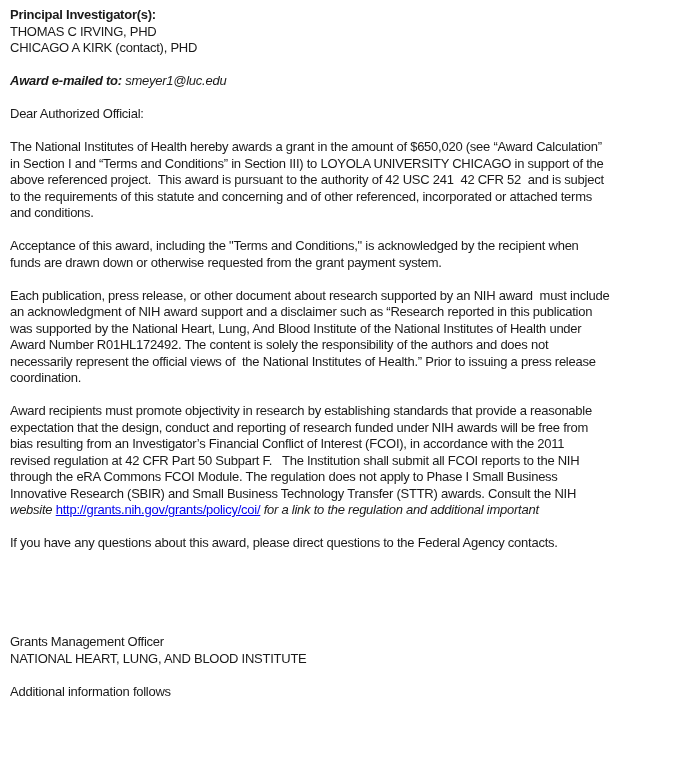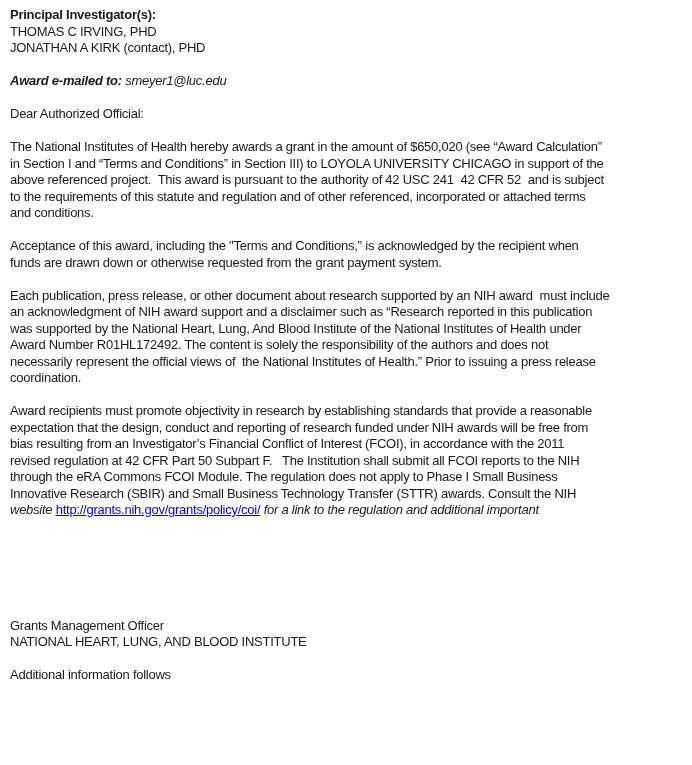--- a/index.html
+++ b/index.html
@@ -34,33 +34,33 @@
     cursor: pointer;
   }
 </style>
 </head>
 <body>
 
 <div class="doc">
 
   <div class="line bold">Principal Investigator(s):</div>
   <div class="line">THOMAS C IRVING, PHD</div>
-  <div class="line">JONATHAN A KIRK (contact), PHD</div>
+  <div class="line">CHICAGO A KIRK (contact), PHD</div>
   <div class="line"></div>
 
   <div class="line"><span class="bold">Award e-mailed to:</span><span> smeyer1@luc.edu</span></div>
   <div class="line"></div>
 
   <div class="line">Dear Authorized Official:</div>
   <div class="line"></div>
 
   <div class="line">The National Institutes of Health hereby awards a grant in the amount of $650,020 (see “Award Calculation”</div>
   <div class="line">in Section I and “Terms and Conditions” in Section III) to LOYOLA UNIVERSITY CHICAGO in support of the</div>
   <div class="line">above referenced project.  This award is pursuant to the authority of 42 USC 241  42 CFR 52  and is subject</div>
-  <div class="line">to the requirements of this statute and regulation and of other referenced, incorporated or attached terms</div>
+  <div class="line">to the requirements of this statute and concerning and of other referenced, incorporated or attached terms</div>
   <div class="line">and conditions.</div>
   <div class="line"></div>
 
   <div class="line">Acceptance of this award, including the "Terms and Conditions," is acknowledged by the recipient when</div>
   <div class="line">funds are drawn down or otherwise requested from the grant payment system.</div>
   <div class="line"></div>
 
   <div class="line">Each publication, press release, or other document about research supported by an NIH award  must include</div>
   <div class="line">an acknowledgment of NIH award support and a disclaimer such as “Research reported in this publication</div>
   <div class="line">was supported by the National Heart, Lung, And Blood Institute of the National Institutes of Health under</div>
@@ -71,20 +71,21 @@
 
   <div class="line">Award recipients must promote objectivity in research by establishing standards that provide a reasonable</div>
   <div class="line">expectation that the design, conduct and reporting of research funded under NIH awards will be free from</div>
   <div class="line">bias resulting from an Investigator’s Financial Conflict of Interest (FCOI), in accordance with the 2011</div>
   <div class="line">revised regulation at 42 CFR Part 50 Subpart F.   The Institution shall submit all FCOI reports to the NIH</div>
   <div class="line">through the eRA Commons FCOI Module. The regulation does not apply to Phase I Small Business</div>
   <div class="line">Innovative Research (SBIR) and Small Business Technology Transfer (STTR) awards. Consult the NIH</div>
   <div class="line"><span>website </span><a class="doc-link">http://grants.nih.gov/grants/policy/coi/</a><span> for a link to the regulation and additional important</span></div>
   <div class="line"></div>
 
+  <div class="line">If you have any questions about this award, please direct questions to the Federal Agency contacts.</div>
   <div class="line"></div>
 
   <div class="line"></div>
   <div class="line"></div>
   <div class="line"></div>
   <div class="line"></div>
 
   <div class="line">Grants Management Officer</div>
   <div class="line">NATIONAL HEART, LUNG, AND BLOOD INSTITUTE</div>
   <div class="line"></div>

